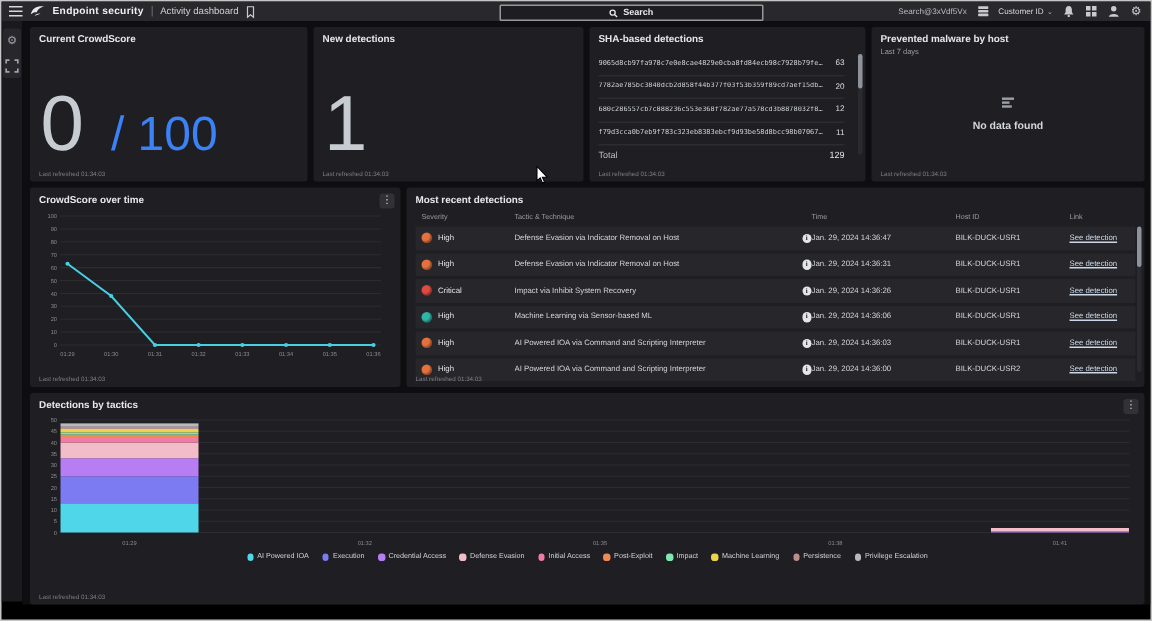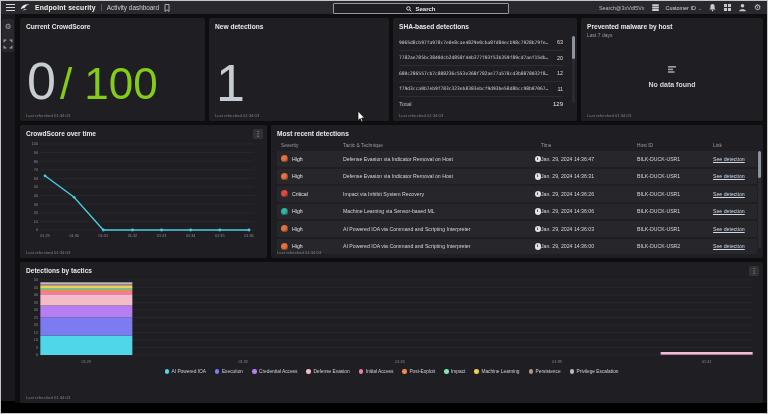--- a/index.html
+++ b/index.html
@@ -32,21 +32,21 @@
   .row2{display:flex;gap:4px;height:133px;}
   .row3{flex:1;min-height:0;}
   .panel{position:relative;background:#1f1f23;border-radius:2px;padding:5px 6px;box-sizing:border-box;overflow:hidden;}
   .p-title{font-size:6.6px;font-weight:bold;color:#e8e8ec;}
   .p-sub{font-size:5px;color:#9a9aa2;margin-top:2px;}
   .p-foot{position:absolute;left:6px;bottom:3px;font-size:4.2px;color:#7f7f87;}
   .kebab{position:absolute;top:4px;right:4px;width:10px;height:10px;background:#313136;border-radius:2px;color:#d6d6db;font-size:7px;line-height:10px;text-align:center;cursor:pointer;}
   
   .bignum{position:absolute;left:7px;bottom:12px;display:flex;align-items:baseline;color:#c7ccd3;}
   .bignum .score{font-size:52px;font-weight:200;line-height:1;}
-  .bignum .denom{font-size:44px;font-weight:200;color:#84cc16;margin-left:4px;}
+  .bignum .denom{font-size:32px;font-weight:200;color:#3b82f6;margin-left:18px;}
   .p-new{width:180px;flex:none;}
   .p-cs{width:185px;flex:none;}
   .p-sha{width:184px;flex:none;}
   .p-prev{flex:1;}
   
   .sha-rows{margin-top:5px;margin-right:8px;}
   .sha-row{display:flex;align-items:center;height:14.5px;border-bottom:1px solid #2c2c31;cursor:pointer;}
   .sha-hash{flex:1;min-width:0;font-family:"DejaVu Sans Mono",monospace;font-size:4.6px;color:#ced1d7;white-space:nowrap;overflow:hidden;text-overflow:ellipsis;}
   .sha-count{width:14px;text-align:right;font-size:5.4px;color:#dcdee2;}
   .sha-total{display:flex;align-items:center;height:13px;margin-right:8px;}

